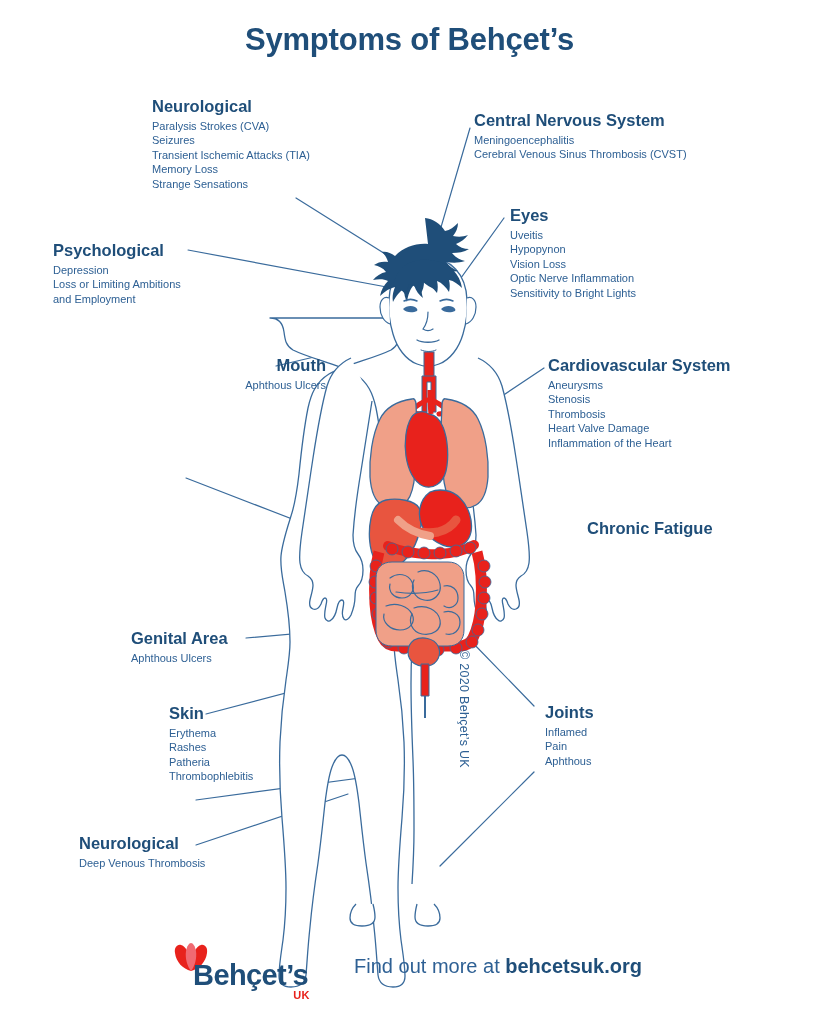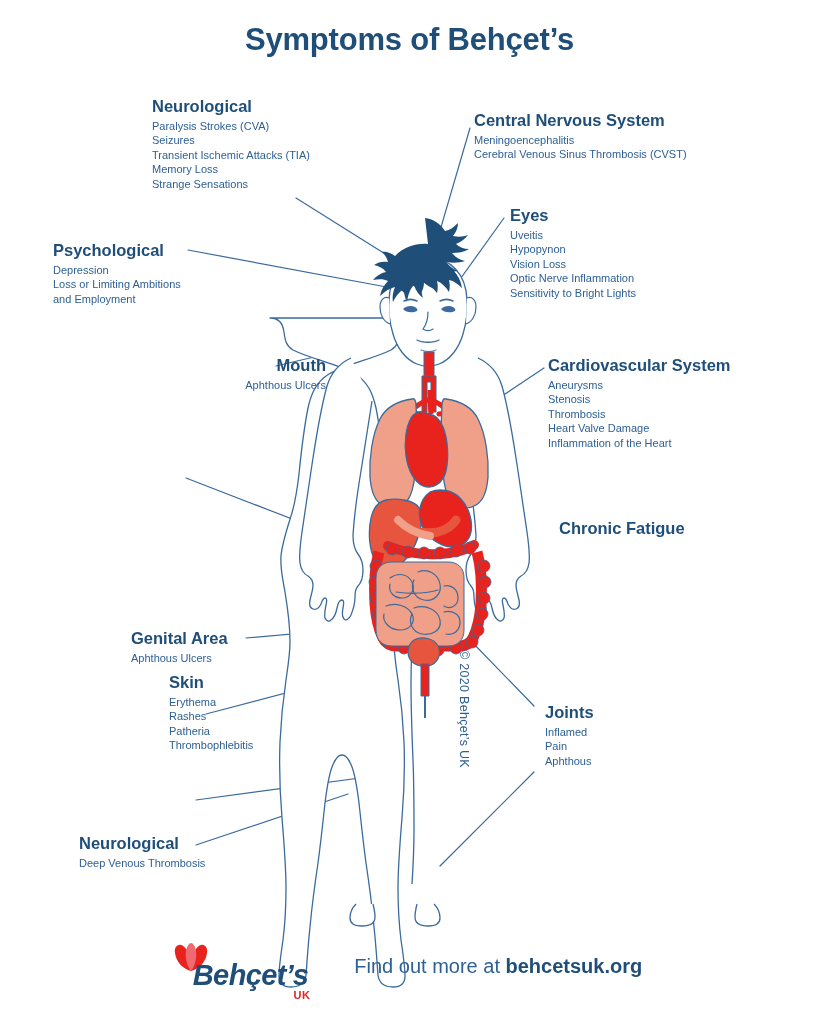--- a/index.html
+++ b/index.html
@@ -61,20 +61,21 @@
   .callout.align-right { text-align: right; }
   .callout.align-right .c-head,
   .callout.align-right .c-item { text-align: right; }
 
   .standalone-head {
     position: absolute;
     font-size: 16.5px;
     font-weight: bold;
     color: #1f4e79;
     white-space: nowrap;
+    margin-left: 28px;
   }
 
   
   .copyright {
     position: absolute;
     left: 471px;
     top: 650px;
     font-size: 12.5px;
     color: #2e6094;
     white-space: nowrap;
@@ -108,21 +109,20 @@
     height: 30px;
   }
   .logo-word {
     position: relative;
     font-size: 29px;
     font-weight: bold;
     color: #1f4e79;
     letter-spacing: -0.6px;
     line-height: 1;
     padding-left: 16px;
-    font-style: italic;
   }
   .logo-uk {
     position: absolute;
     right: -2px;
     bottom: -11px;
     font-size: 11px;
     font-weight: bold;
     color: #e8221c;
     letter-spacing: 0.5px;
   }
@@ -421,21 +421,21 @@
     <div class="c-head">Mouth</div>
     <div class="c-item">Aphthous Ulcers</div>
   </div>
 
 
   <div class="callout" style="left:131px; top:628px;">
     <div class="c-head">Genital Area</div>
     <div class="c-item">Aphthous Ulcers</div>
   </div>
 
-  <div class="callout" style="left:169px; top:672px;">
+  <div class="callout" style="left:169px; top:703px;">
     <div class="c-head">Skin</div>
     <div class="c-item">Erythema</div>
     <div class="c-item">Rashes</div>
     <div class="c-item">Patheria</div>
     <div class="c-item">Thrombophlebitis</div>
   </div>
 
   <div class="callout" style="left:79px; top:833px;">
     <div class="c-head">Neurological</div>
     <div class="c-item">Deep Venous Thrombosis</div>

